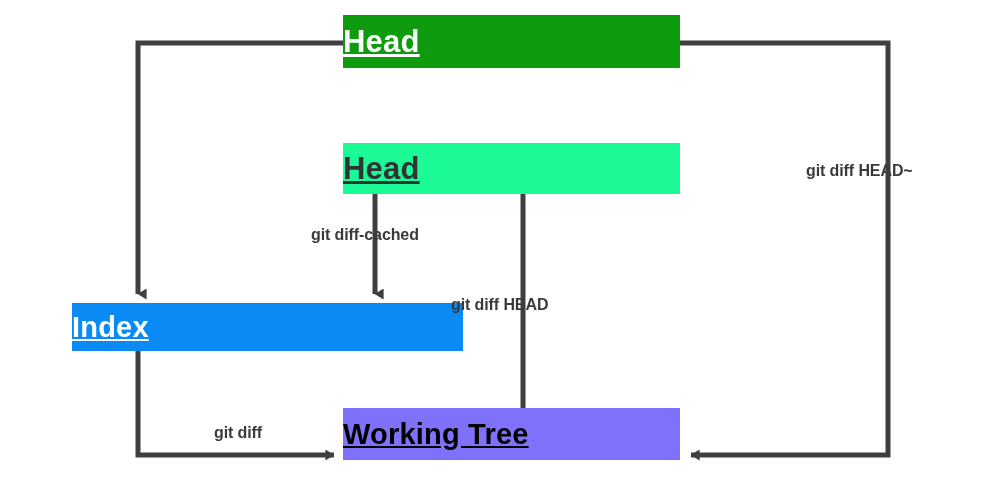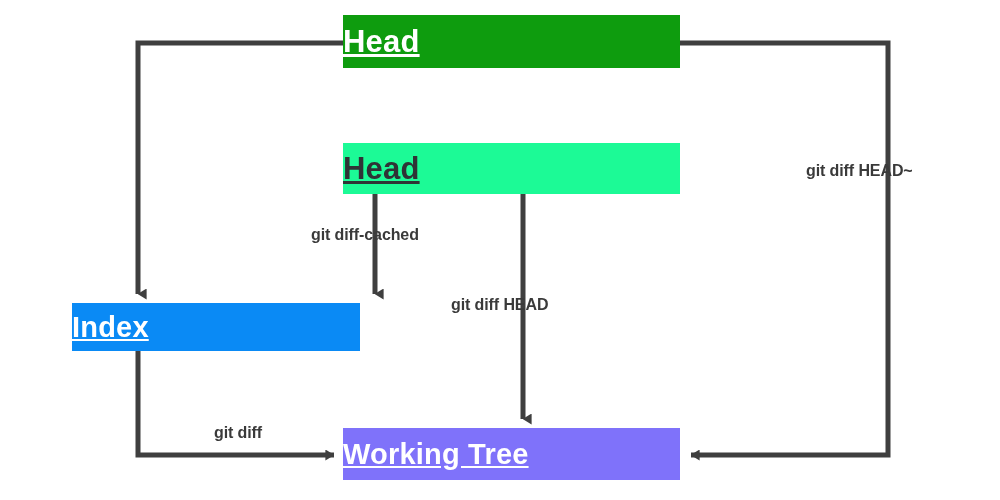--- a/index.html
+++ b/index.html
@@ -48,33 +48,33 @@
     top: 143px;
     width: 337px;
     height: 51px;
     background: #1cfa96;
     color: #2f3336;
     font-size: 31px;
   }
   .node-index {
     left: 72px;
     top: 303px;
-    width: 288px;
+    width: 391px;
     height: 48px;
     background: #0a8af5;
     color: #ffffff;
     font-size: 29px;
   }
   .node-working-tree {
     left: 343px;
-    top: 428px;
+    top: 408px;
     width: 337px;
     height: 52px;
     background: #7f72fa;
-    color: #ffffff;
+    color: #000000;
     font-size: 29px;
   }
   .edge-label {
     position: absolute;
     color: #3a3a3a;
     font-size: 16px;
     font-weight: 700;
     white-space: nowrap;
     letter-spacing: -0.1px;
   }

